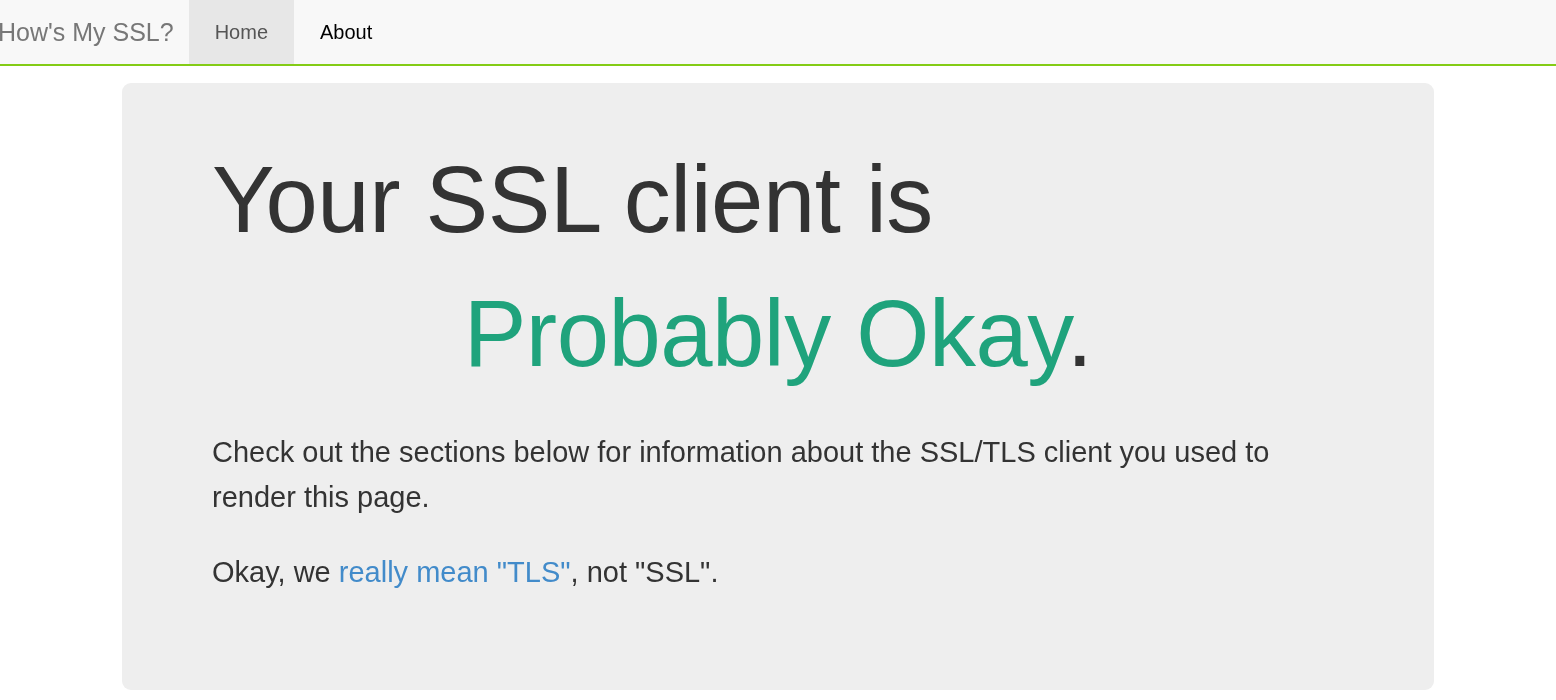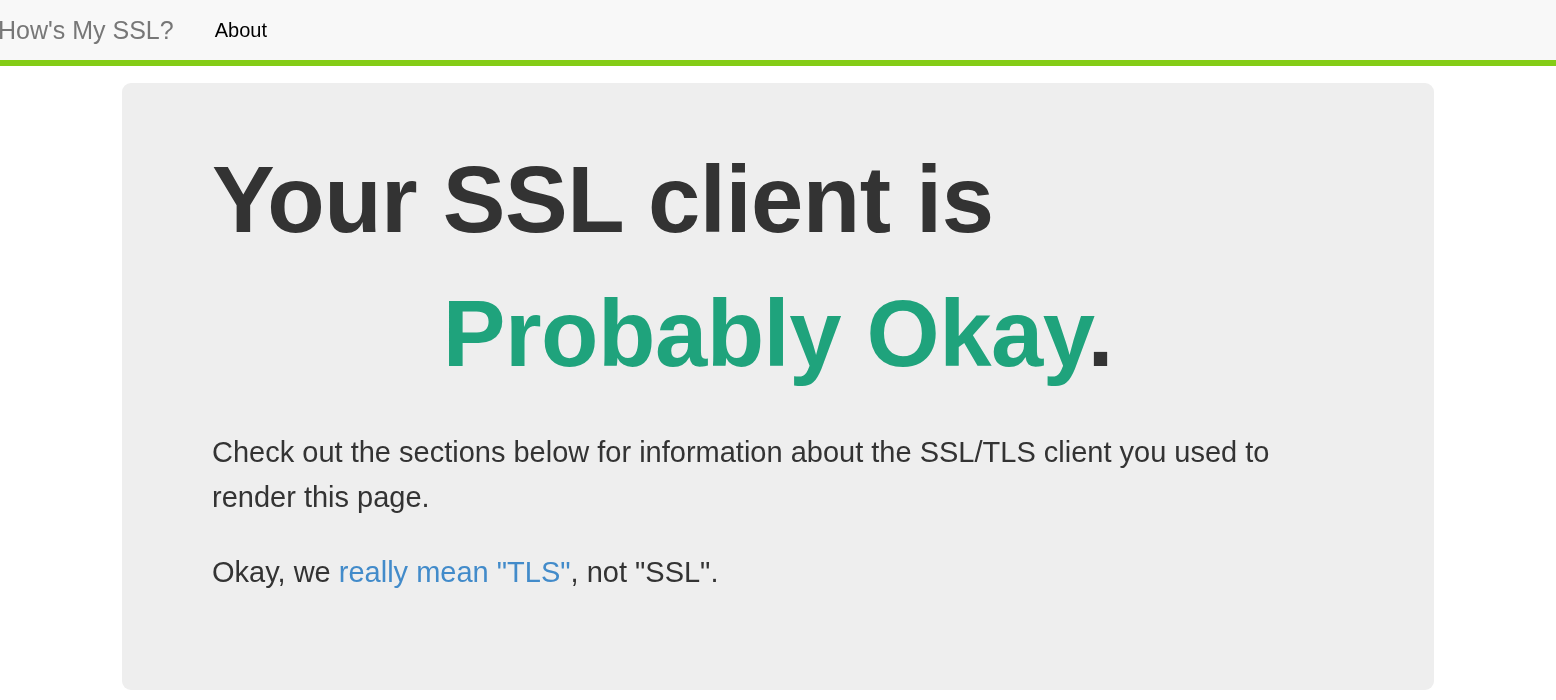--- a/index.html
+++ b/index.html
@@ -14,21 +14,21 @@
     font-family: "Liberation Sans", sans-serif;
     overflow: hidden;
     -webkit-font-smoothing: antialiased;
   }
 
   
   .navbar {
     position: relative;
     height: 66px;
     background: #f8f8f8;
-    border-bottom: 6px solid #84cc16;
+    border-bottom: 2px solid #84cc16;
     box-sizing: border-box;
     display: flex;
     align-items: stretch;
   }
   .navbar-brand {
     display: flex;
     align-items: center;
     font-size: 25px;
     color: #777777;
     padding: 0 15px;
@@ -75,21 +75,21 @@
     background: #eeeeee;
     border-radius: 9px;
     padding: 66px 90px 48px 90px;
     box-sizing: border-box;
     min-height: 607px;
   }
 
   .jumbo-heading {
     margin: 0;
     font-size: 94px;
-    font-weight: bold;
+    font-weight: normal;
     line-height: 1.08;
     color: #333333;
     letter-spacing: -0.5px;
   }
   .jumbo-heading .rating {
     color: #1fa37c;
   }
   .jumbo-heading .rating-period {
     color: #333333;
   }
@@ -115,20 +115,23 @@
     text-decoration: none;
   }
 </style>
 </head>
 <body>
 
 <div class="navbar">
   <a class="navbar-brand">How's My SSL?</a>
 
   <ul class="nav-list">
+    <li class="nav-item active">
+      <a class="nav-link">Home</a>
+    </li>
     <li class="nav-item">
       <a class="nav-link">About</a>
     </li>
   </ul>
 </div>
 
 <div class="container">
   <div class="jumbotron">
 
     <h1 class="jumbo-heading">

